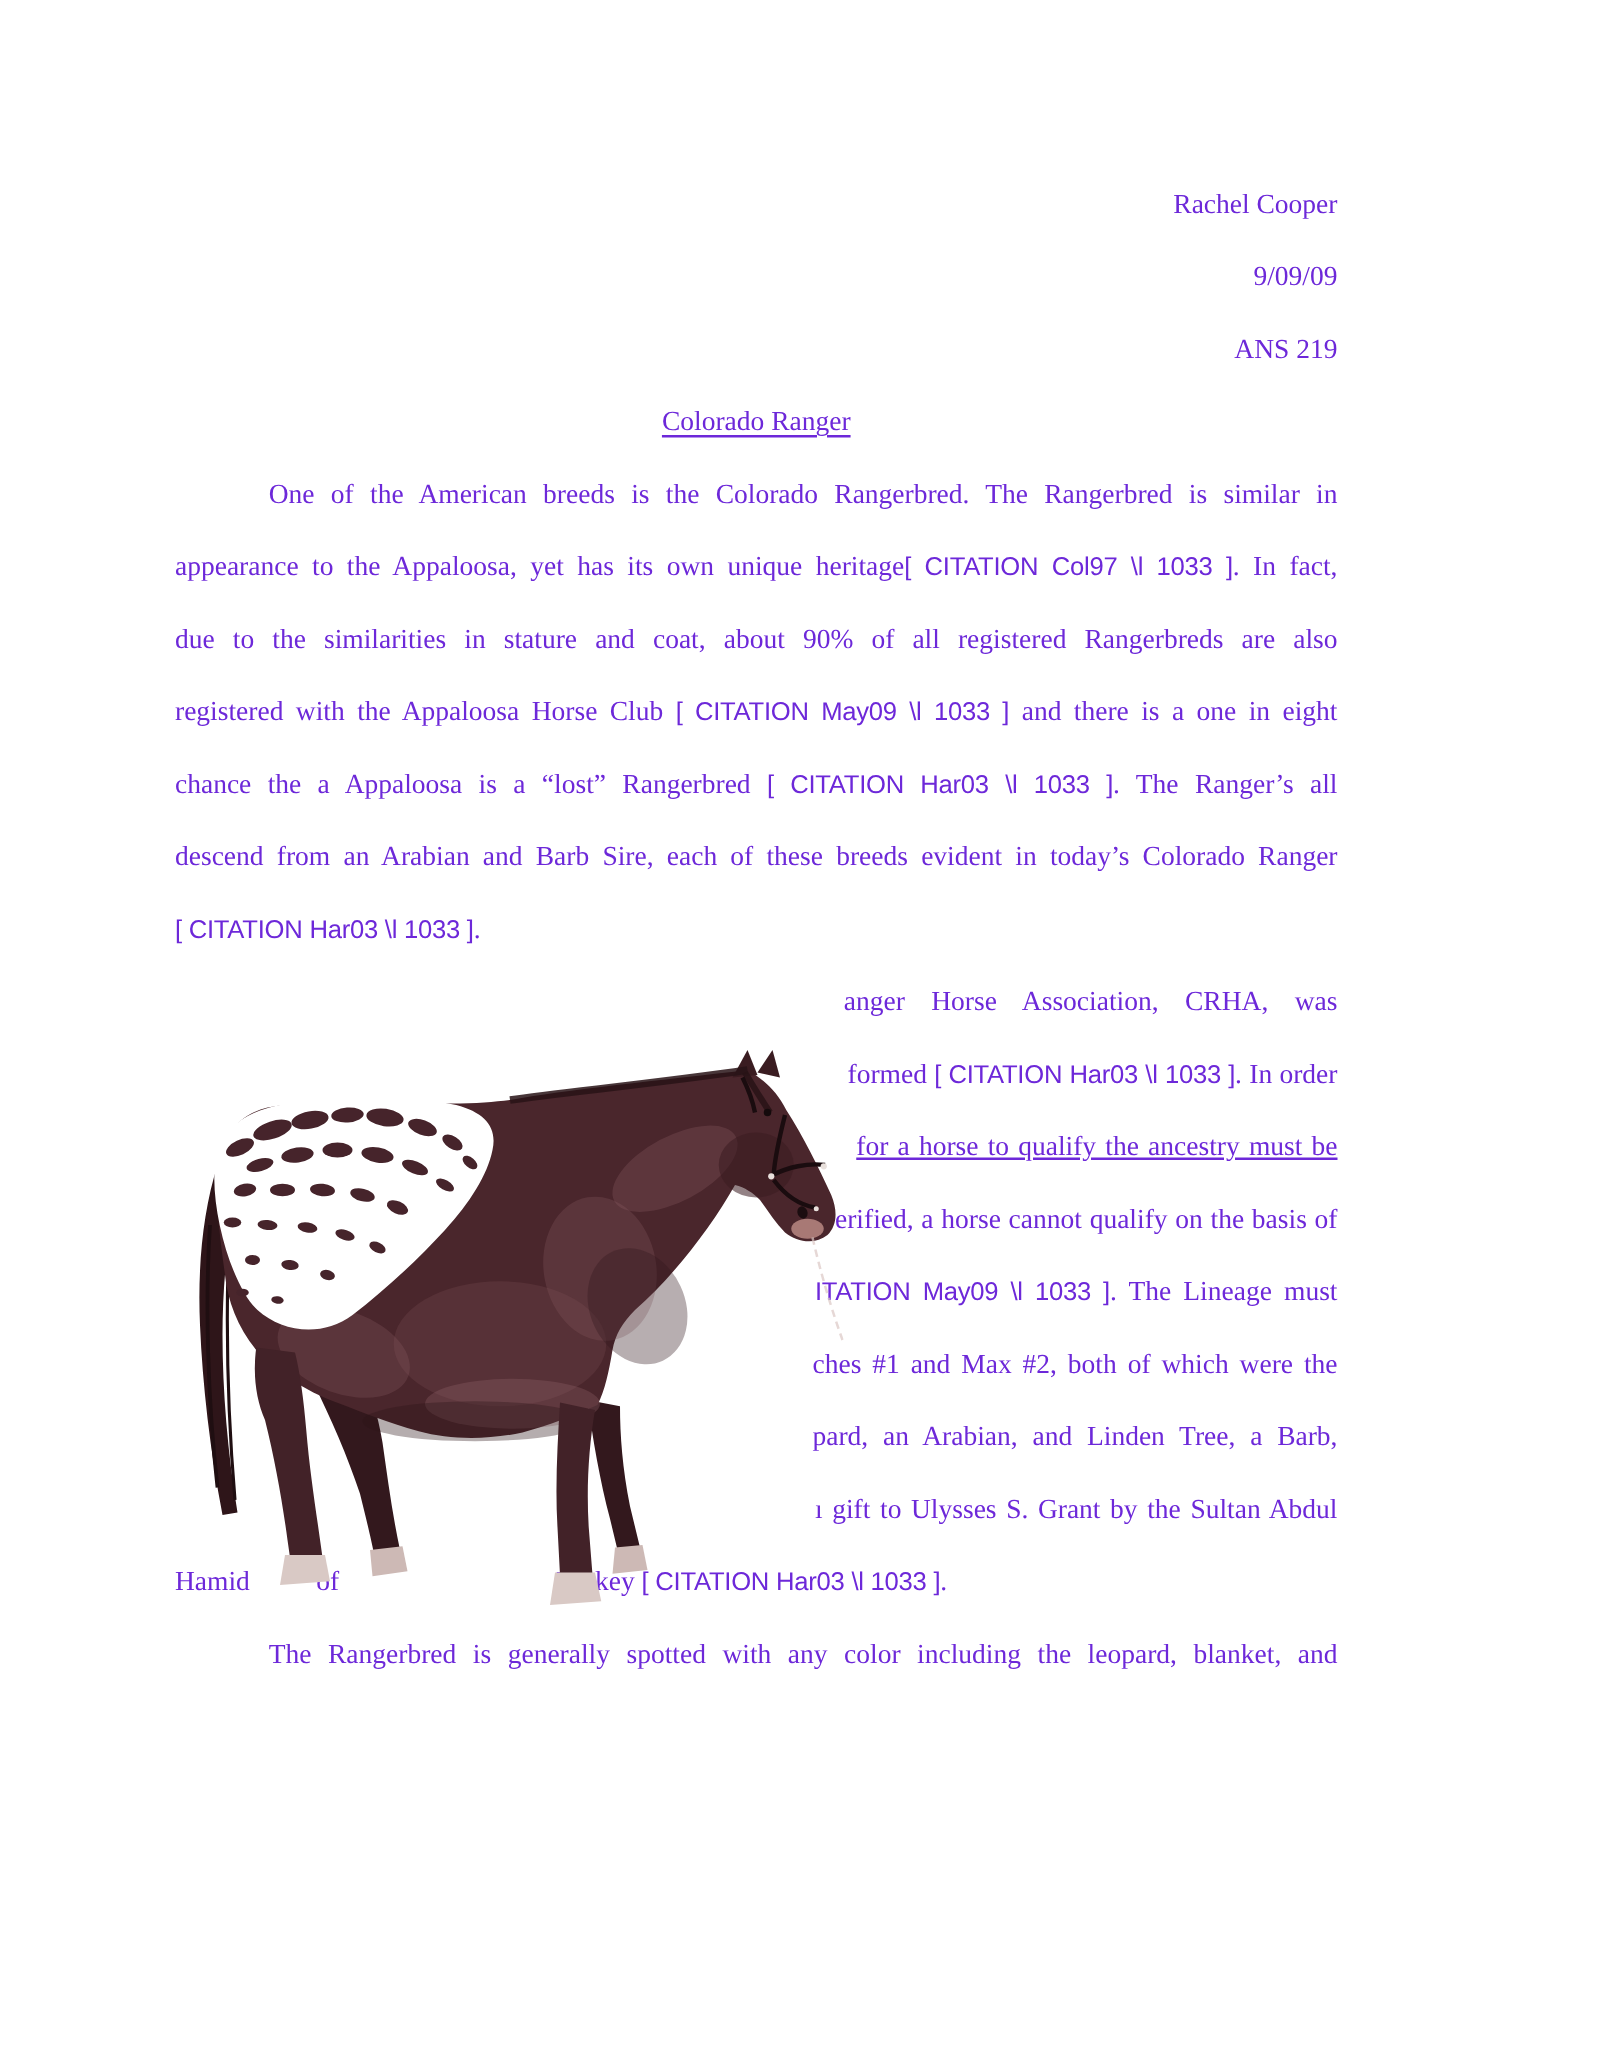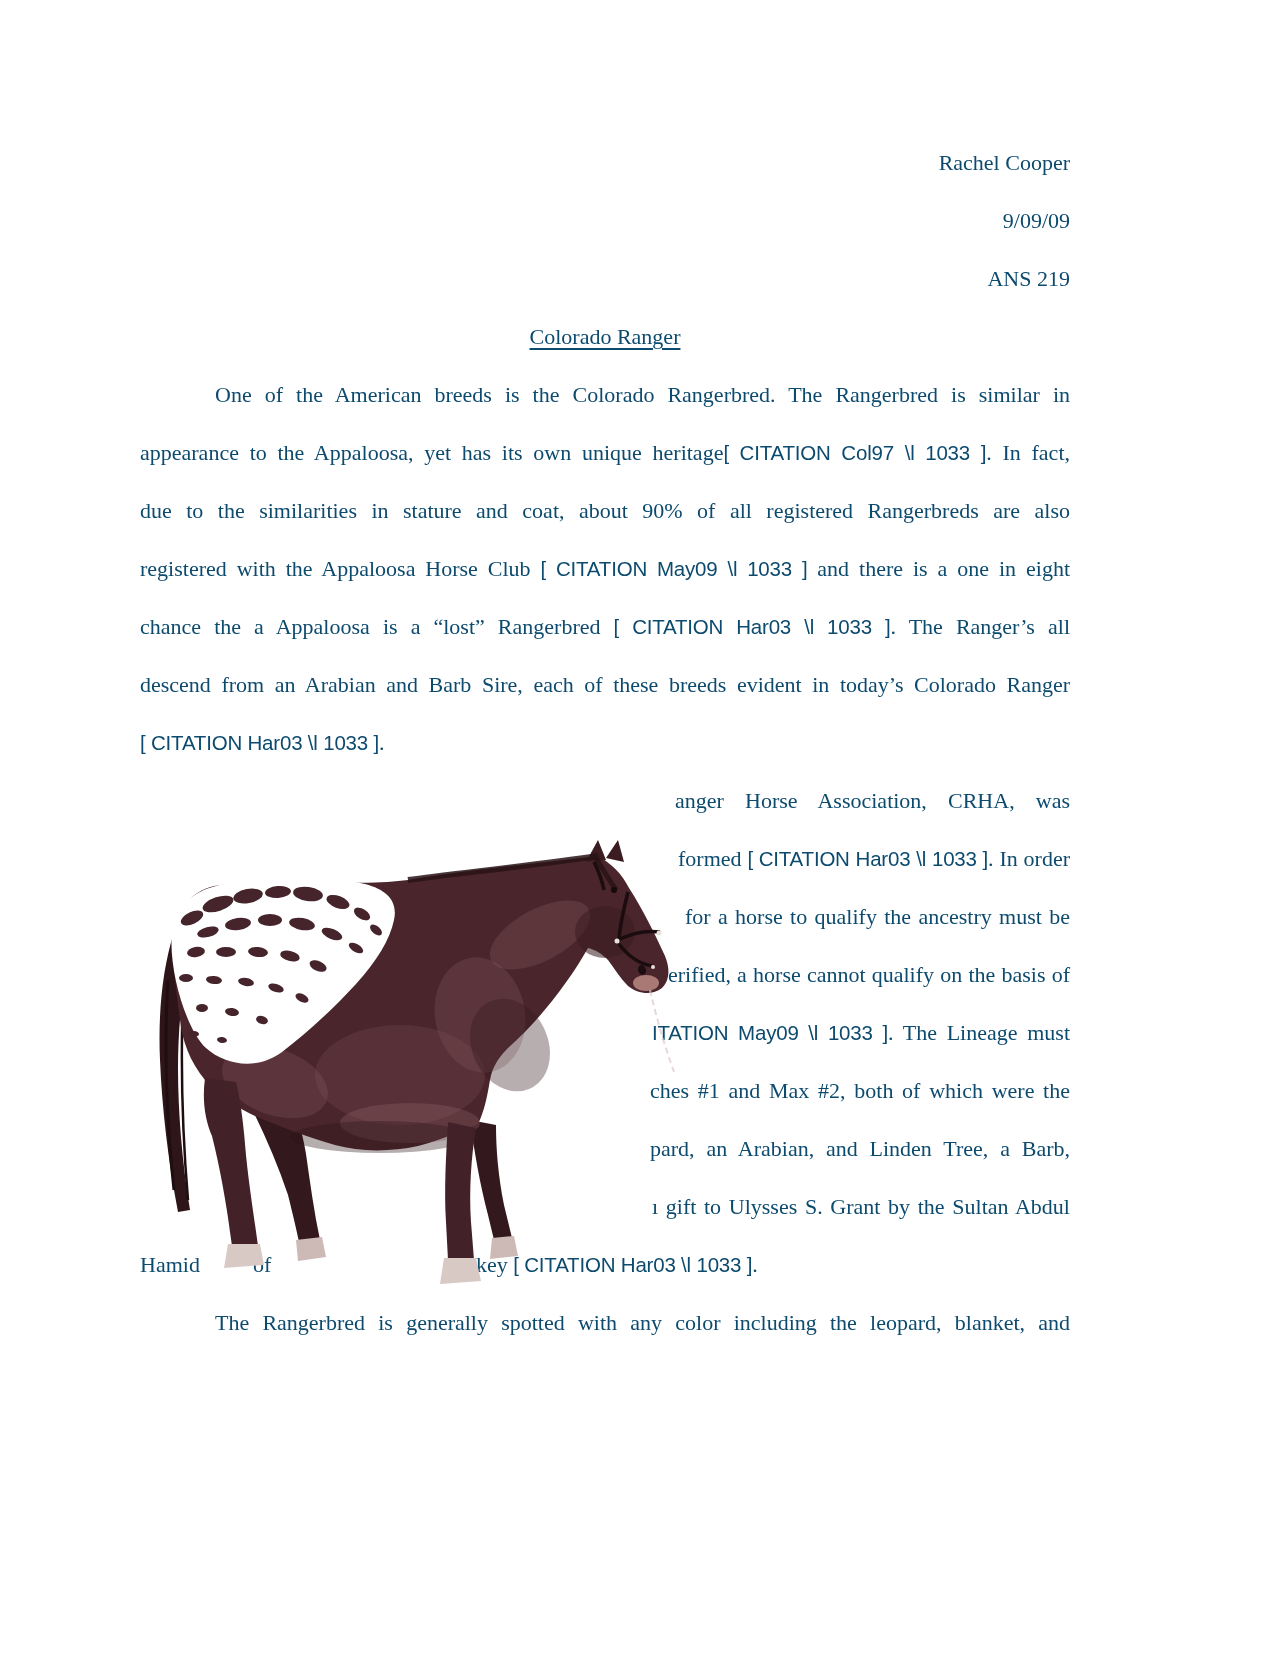--- a/index.html
+++ b/index.html
@@ -1,31 +1,31 @@
 <!DOCTYPE html>
 <html><head>
 <meta charset="utf-8">
 <style>
   html,body { margin:0; padding:0; background:#ffffff; }
   .page {
     position:relative; width:1280px; height:1656px; background:#ffffff;
-    font-family:"Liberation Serif", serif; color:#0c4a6e; overflow:hidden;
+    font-family:"Liberation Serif", serif; color:#6d28d9; overflow:hidden;
   }
   .content { position:absolute; left:140px; top:134px; width:930px; font-size:22px; }
   .ln { line-height:58px; height:58px; white-space:nowrap; }
   .right  { text-align:right; }
   .center { text-align:center; }
   .just   { text-align:justify; text-align-last:justify; }
   .leftal { text-align:center; text-align-last:left; }
   .indent { text-indent:75px; }
   .title-text { text-decoration:underline; text-underline-offset:4px; text-decoration-thickness:1.5px; }
   .cite { font-family:"Liberation Sans", sans-serif; font-size:20.5px; letter-spacing:-0.2px; }
   
   .frag { text-align:justify; text-align-last:justify; white-space:nowrap; }
-  .m535 { margin-left:535px; } .m538 { margin-left:538px; } .m545 { margin-left:545px; }
+  .m535 { margin-left:535px; } .m538 { margin-left:538px; } .m545 { margin-left:545px;text-decoration:underline; }
   .m528 { margin-left:528px; } .m512 { margin-left:512px; } .m510 { margin-left:510px; }
   .hamid { position:relative; text-align:left; }
   .hamid .w-of     { position:absolute; left:113px; top:0; }
   .hamid .w-turkey { position:absolute; left:305px; top:0; white-space:nowrap; }
   .horse {
     position:absolute; left:150px; top:840px; width:525px; height:452px; z-index:2;
   }
 </style>
 </head>
 <body>

